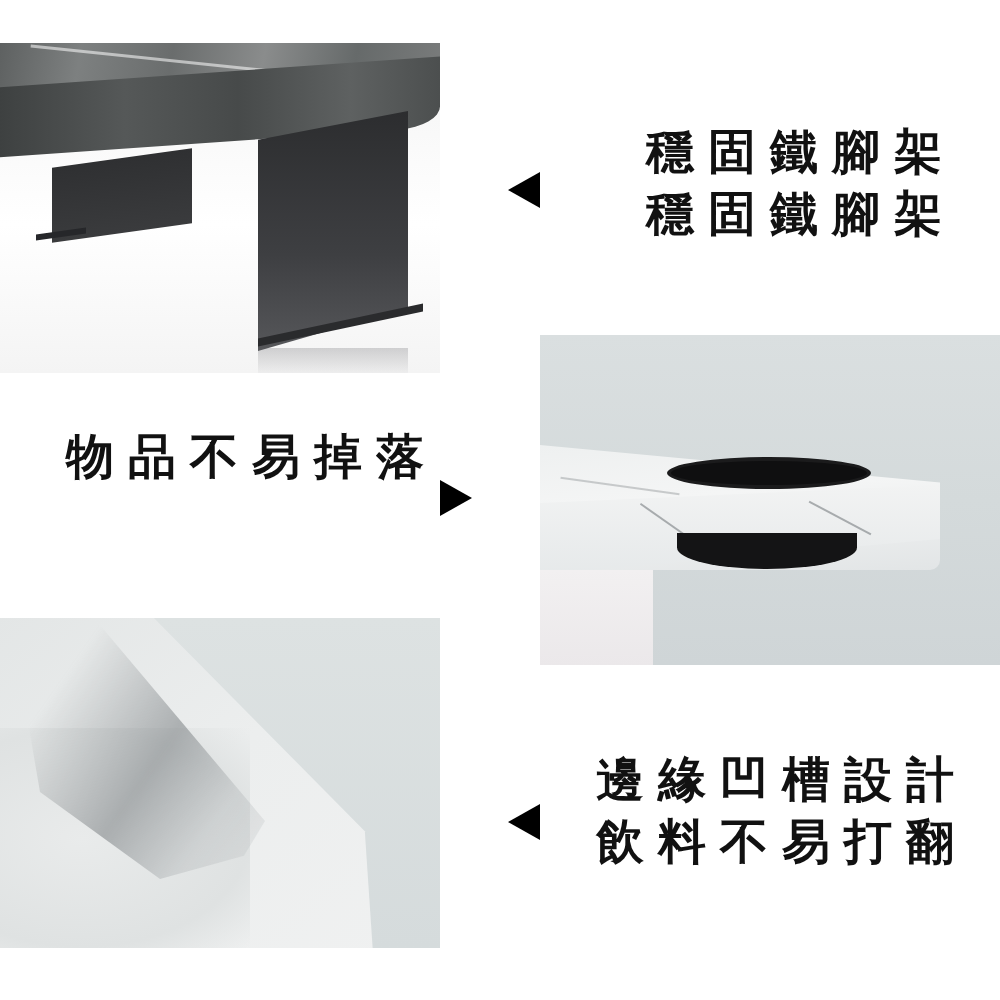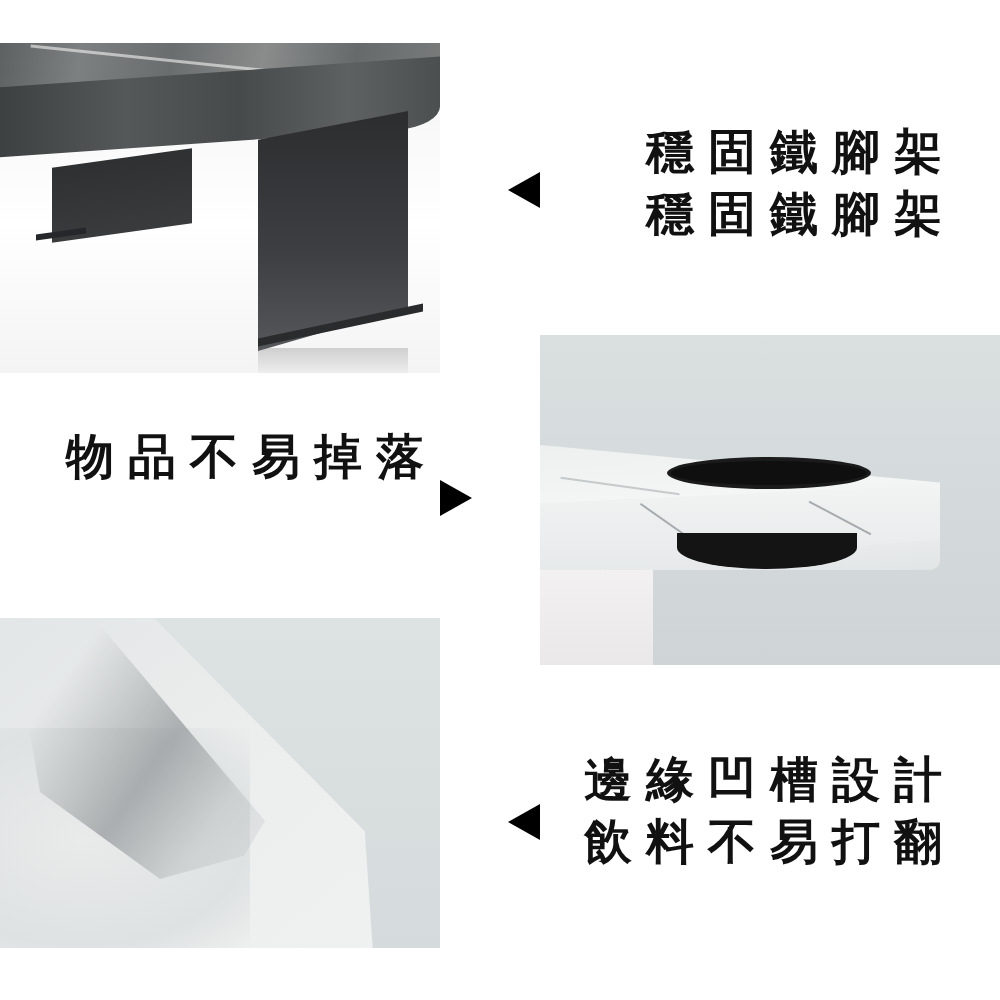--- a/index.html
+++ b/index.html
@@ -64,21 +64,21 @@
     border-radius: 0 0 60px 0; filter: blur(3px); }
   #photo3 .inner { position: absolute; left: -30px; top: 110px; width: 280px; height: 220px;
     background: radial-gradient(ellipse at 40% 50%, #e9ebeb 0%, #dfe2e2 70%, rgba(223,226,226,0) 100%); }
 
   
   .caption { position: absolute; color: #111111; font-weight: bold; font-size: 48px;
     letter-spacing: 14px; line-height: 62px; white-space: nowrap; }
   .caption-line { display: block; }
   #caption1 { left: 646px; top: 120px; }
   #caption2 { left: 66px; top: 425px; }
-  #caption3 { left: 584px; top: 748px; }
+  #caption3 { left: 596px; top: 748px; }
 
   .arrow { position: absolute; width: 0; height: 0; }
   .arrow.left { border-top: 18px solid transparent; border-bottom: 18px solid transparent; border-right: 32px solid #000000; }
   .arrow.right { border-top: 18px solid transparent; border-bottom: 18px solid transparent; border-left: 32px solid #000000; }
   #arrow1 { left: 508px; top: 172px; }
   #arrow2 { left: 440px; top: 480px; }
   #arrow3 { left: 508px; top: 804px; }
 </style>
 </head>
 <body>

